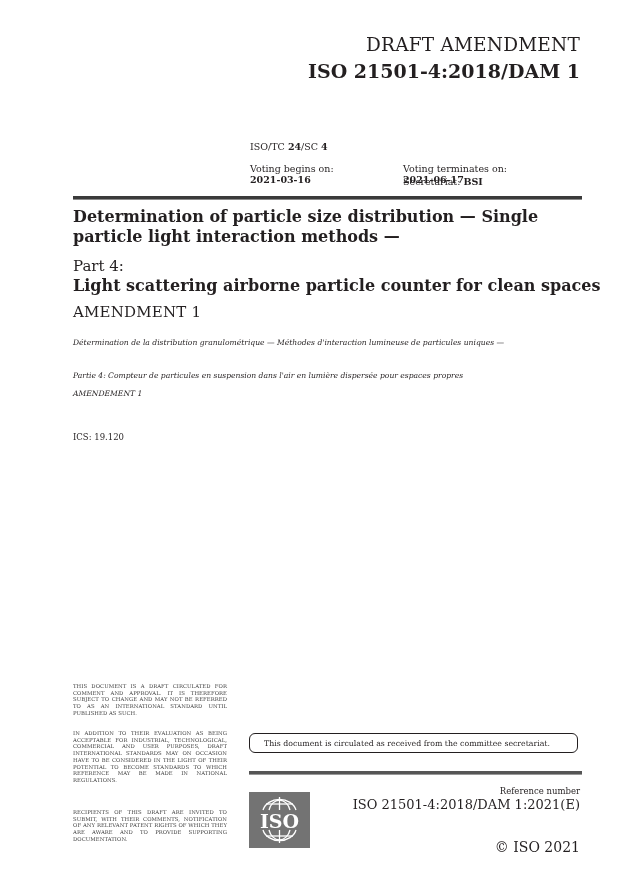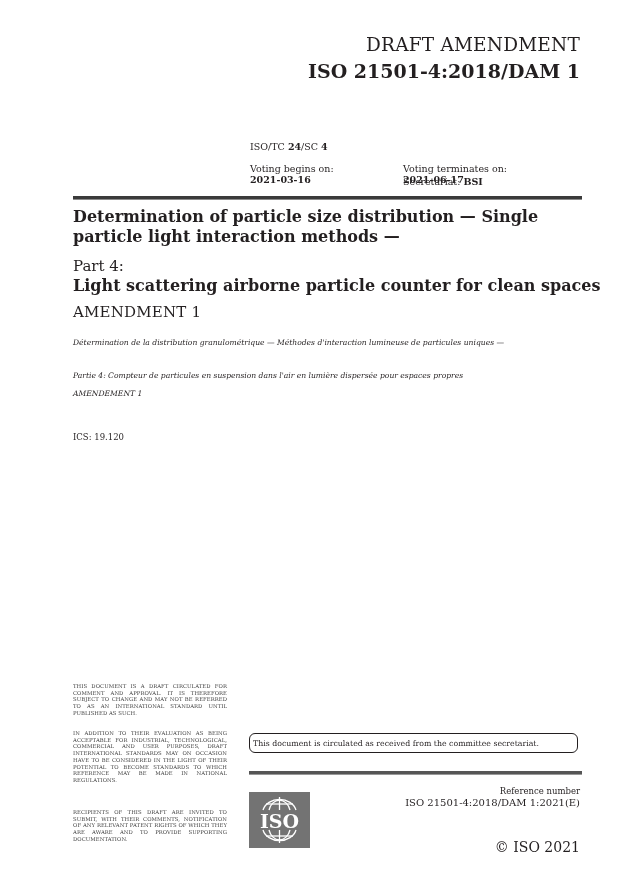--- a/index.html
+++ b/index.html
@@ -31,29 +31,29 @@
 
     .disclaimer {
       left: 73px; width: 154px; font-size: 5.3px; line-height: 6.7px;
       text-align: justify; text-transform: uppercase; color: #3c3c3c;
       letter-spacing: 0.05px;
     }
 
     .circ-box {
       left: 249px; top: 733px; width: 329px; height: 20px;
       border: 1px solid #231f20; border-radius: 6px;
-      font-size: 7.8px; line-height: 20px; padding-left: 3px; box-sizing: border-box; white-space: nowrap;
+      font-size: 7.8px; line-height: 20px; padding-left: 14px; box-sizing: border-box; white-space: nowrap;
     }
     .rule-bottom { left: 249px; width: 333px; top: 771px; height: 3px; background: #555; border-bottom: 1px solid #999; }
 
     .logo {
       left: 249px; top: 792px; width: 61px; height: 56px; background: #737373;
     }
     .ref-label { right: 40px; top: 786px; font-size: 8.5px; }
-    .ref-num   { right: 40px; top: 797px; font-size: 10px; white-space: nowrap; }
+    .ref-num   { right: 40px; top: 797px; font-size: 13px; white-space: nowrap; }
     .copy      { right: 40px; top: 839px; font-size: 14px; }
   </style>
 </head>
 <body>
 
 <div class="abs hdr-type right">DRAFT AMENDMENT</div>
 <div class="abs hdr-num right">ISO 21501-4:2018/DAM 1</div>
 
 <div class="abs meta" style="left:250px; top:141px;">
   <span>ISO/TC </span><b>24</b><span>/SC </span><b>4</b>

